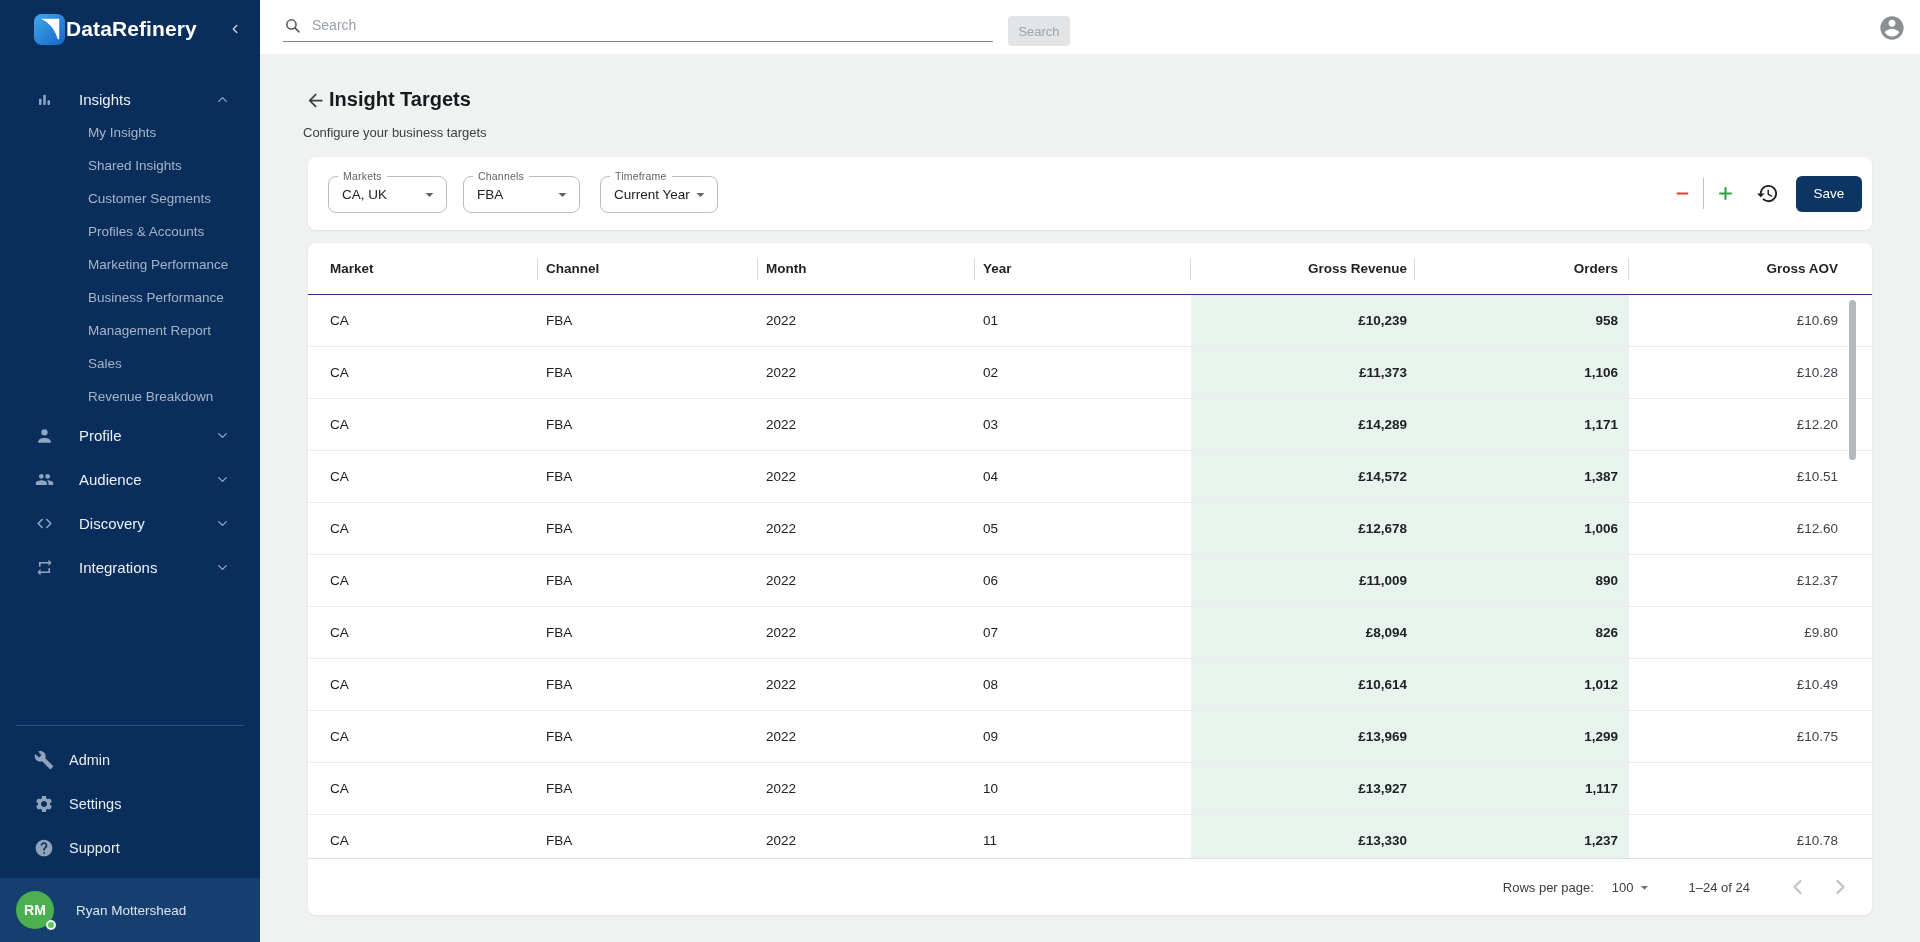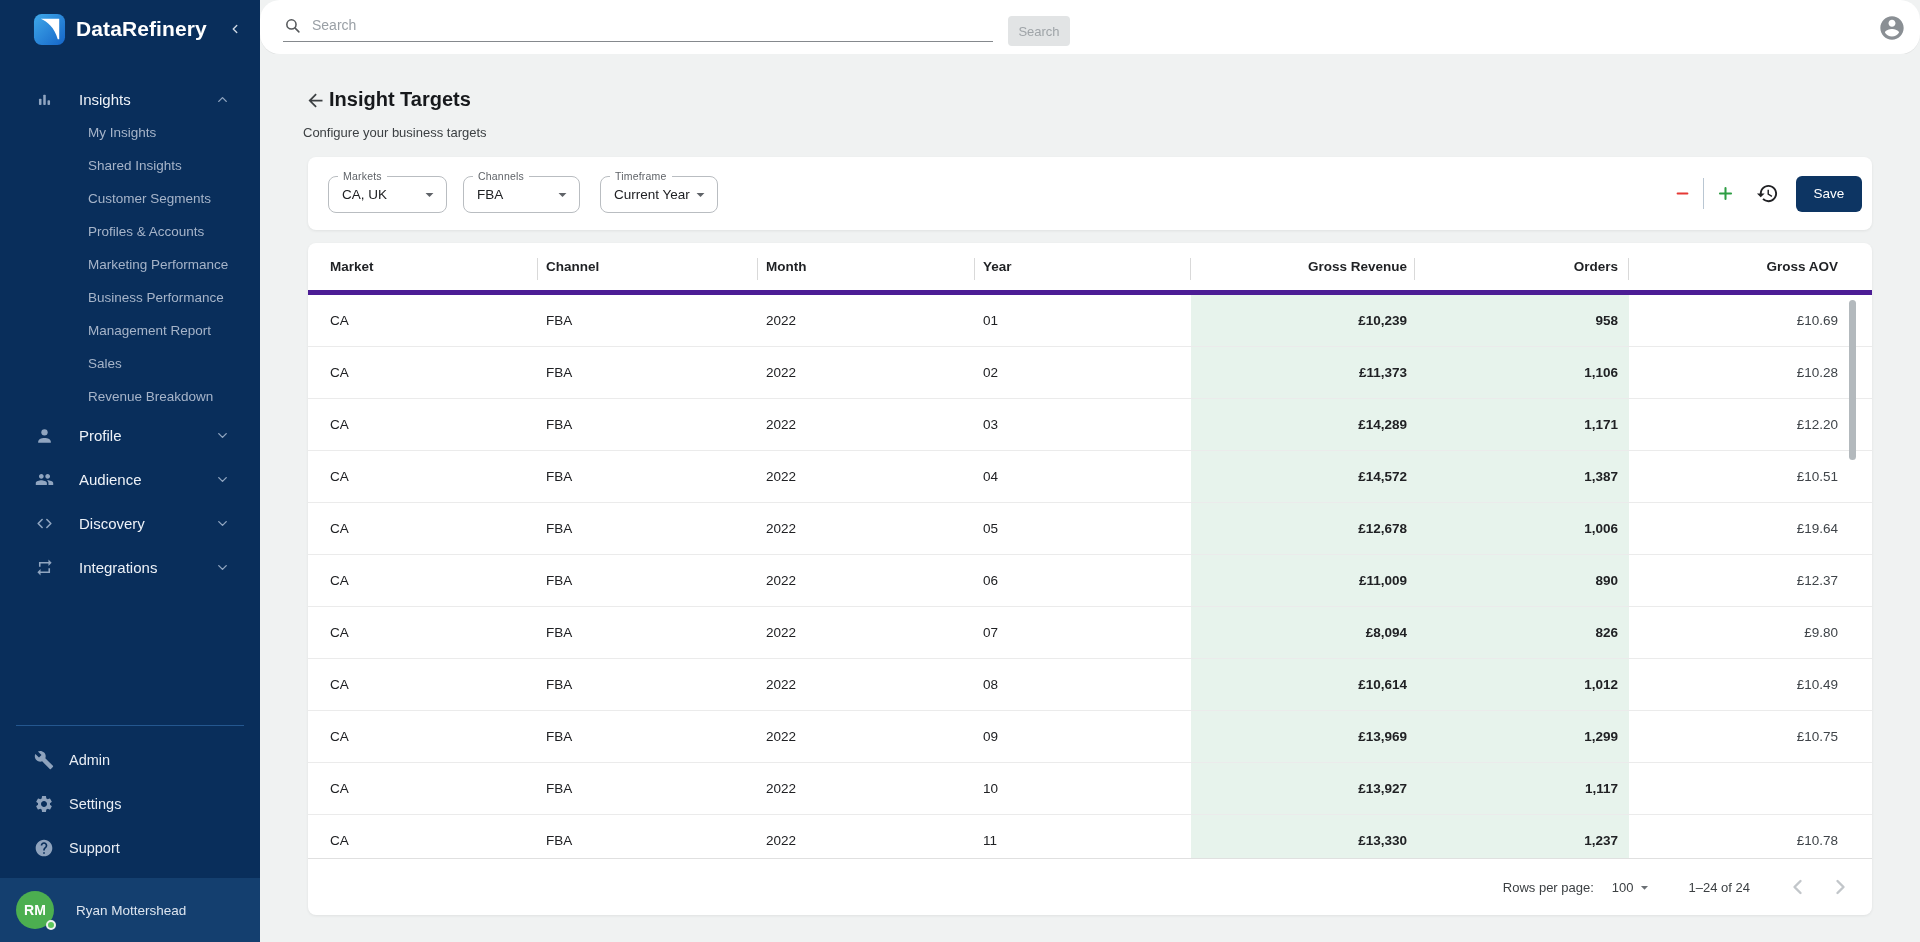--- a/index.html
+++ b/index.html
@@ -4,42 +4,42 @@
 <style>
   * { margin:0; padding:0; box-sizing:border-box; }
   html,body { width:1920px; height:942px; overflow:hidden; }
   body { font-family:"Liberation Sans", sans-serif; background:#f0f2f2; position:relative; }
   svg { display:block; }
 
   
   .sidebar { position:absolute; left:0; top:0; width:260px; height:942px; background:#092e5b; display:flex; flex-direction:column; }
   .logo-row { height:58px; display:flex; align-items:center; padding-left:33px; position:relative; flex:none; }
   .logo-badge { width:33px; height:33px; }
-  .logo-text { margin-left:10px; font-size:21px; font-weight:700; color:#ffffff; letter-spacing:.1px; }
+  .logo-text { font-size:21px; font-weight:700; color:#ffffff; letter-spacing:.1px; }
   .collapse-btn { position:absolute; right:18px; top:22px; width:14px; height:14px; color:#cdd7e4; cursor:pointer; }
   .nav { margin-top:24px; }
   .nav-row { display:flex; align-items:center; height:34px; padding:0 30px 0 35px; cursor:pointer; }
   .nav-row .nv-icon { width:19px; height:19px; color:#90a5c0; flex:none; }
   .nav-row .nv-label { margin-left:25px; font-size:15px; color:#eef2f8; }
   .nav-row .nv-chev { margin-left:auto; width:15px; height:15px; color:#90a5c0; }
   .section-row { height:44px; }
   .sub-item { height:33px; display:flex; align-items:center; padding-left:88px; font-size:13.5px; color:#a6b4c9; cursor:pointer; }
   .side-spacer { flex:1 1 auto; }
   .side-divider { height:1px; background:#24578f; margin:0 16px 12px 16px; flex:none; }
   .util-row { display:flex; align-items:center; height:44px; padding-left:34px; cursor:pointer; flex:none; }
   .util-row .nv-icon { width:20px; height:20px; color:#8fa3bd; }
   .util-row .nv-label { margin-left:15px; font-size:14.5px; color:#e8edf4; }
   .user-card { height:64px; margin-top:8px; background:#143f6f; display:flex; align-items:center; padding-left:16px; flex:none; }
   .avatar { width:38px; height:38px; border-radius:50%; background:#4caf50; color:#fff; font-size:14px; font-weight:700; display:flex; align-items:center; justify-content:center; position:relative; }
   .status-dot { position:absolute; right:-2px; bottom:-1px; width:10px; height:10px; border-radius:50%; background:#5ec75a; border:2px solid #eef3ee; }
   .user-name { margin-left:22px; font-size:13.5px; color:#dde5ef; }
 
   
   .main { position:absolute; left:260px; top:0; right:0; height:942px; }
-  .topbar { position:relative; height:54px; background:#ffffff; box-shadow:0 1px 0 rgba(0,0,0,.05);border-radius:20px; }
+  .topbar { position:relative; height:54px; background:#ffffff; box-shadow:0 1px 0 rgba(0,0,0,.05); }
   .search-wrap { position:absolute; left:23px; top:9px; width:710px; height:33px; border-bottom:1px solid #85898d; }
   .search-icon { position:absolute; left:1px; bottom:7px; width:17px; height:17px; color:#55585b; }
   .search-input { width:100%; height:100%; border:none; outline:none; background:transparent; padding-left:29px; font-size:14px; color:#202124; font-family:"Liberation Sans", sans-serif; }
   .search-input::placeholder { color:#9aa0a6; }
   .search-btn { position:absolute; left:748px; top:16px; width:62px; height:30px; border:none; border-radius:4px; background:#e2e4e5; color:#9fa4a8; font-size:13px; font-family:"Liberation Sans", sans-serif; cursor:pointer; }
   .account-btn { position:absolute; right:14px; top:14px; width:28px; height:28px; color:#8a8f94; background:none; border:none; cursor:pointer; }
 
   .content { position:absolute; top:54px; left:0; right:0; bottom:0; background:#f0f2f2; }
   .back-btn { position:absolute; left:45px; top:36px; width:21px; height:21px; color:#3c4043; background:none; border:none; cursor:pointer; }
   .page-title { position:absolute; left:69px; top:34px; font-size:20px; font-weight:700; color:#17191c; }
@@ -59,21 +59,21 @@
   .icon-btn { background:none; border:none; width:32px; height:32px; display:flex; align-items:center; justify-content:center; cursor:pointer; }
   .minus-btn { color:#e53935; }
   .plus-btn { color:#2e9e44; }
   .history-btn { color:#202124; margin-left:10px; }
   .vdiv { width:1px; height:31px; background:#b9c6d2; margin:0 5px; }
   .save-btn { margin-left:13px; width:66px; height:36px; border:none; border-radius:6px; background:#0d3563; color:#fff; font-size:13.5px; font-weight:500; font-family:"Liberation Sans", sans-serif; cursor:pointer; }
 
   
   .table-card { left:48px; top:189px; width:1564px; height:672px; overflow:hidden; display:flex; flex-direction:column; }
   .t-grid { display:grid; grid-template-columns:230px 220px 217px 216px 224px 214px 1fr; }
-  .t-head { height:52px; border-bottom:5px solid #4c1d95; flex:none; }
+  .t-head { height:52px; border-bottom:1px solid #4c1d95; flex:none; }
   .th { position:relative; display:flex; align-items:center; height:100%; font-size:13.5px; font-weight:700; color:#1f2124; padding-left:8px; }
   .th.first { padding-left:22px; }
   .th.num { justify-content:flex-end; padding-left:0; }
   .th:not(:last-child)::after { content:''; position:absolute; right:0; top:15px; height:22px; width:1px; background:#d9d9d9; }
   .pr-gr { padding-right:8px; } .pr-or { padding-right:11px; } .pr-aov { padding-right:34px; }
   .t-body { height:563px; overflow:hidden; position:relative; flex:none; }
   .t-row { height:52px; border-bottom:1px solid #ebebeb; }
   .td { display:flex; align-items:center; height:100%; font-size:13.5px; color:#202124; padding-left:8px; }
   .t-row > .td:first-child { padding-left:22px; }
   .td.num { justify-content:flex-end; padding-left:0; }
@@ -324,21 +324,21 @@
             <div class="td num green pr-or">1,387</div>
             <div class="td num aov pr-aov">£10.51</div>
           </div>
           <div class="t-row t-grid">
             <div class="td">CA</div>
             <div class="td">FBA</div>
             <div class="td">2022</div>
             <div class="td">05</div>
             <div class="td num green pr-gr">£12,678</div>
             <div class="td num green pr-or">1,006</div>
-            <div class="td num aov pr-aov">£19.64</div>
+            <div class="td num aov pr-aov">£12.60</div>
           </div>
           <div class="t-row t-grid">
             <div class="td">CA</div>
             <div class="td">FBA</div>
             <div class="td">2022</div>
             <div class="td">06</div>
             <div class="td num green pr-gr">£11,009</div>
             <div class="td num green pr-or">890</div>
             <div class="td num aov pr-aov">£12.37</div>
           </div>

